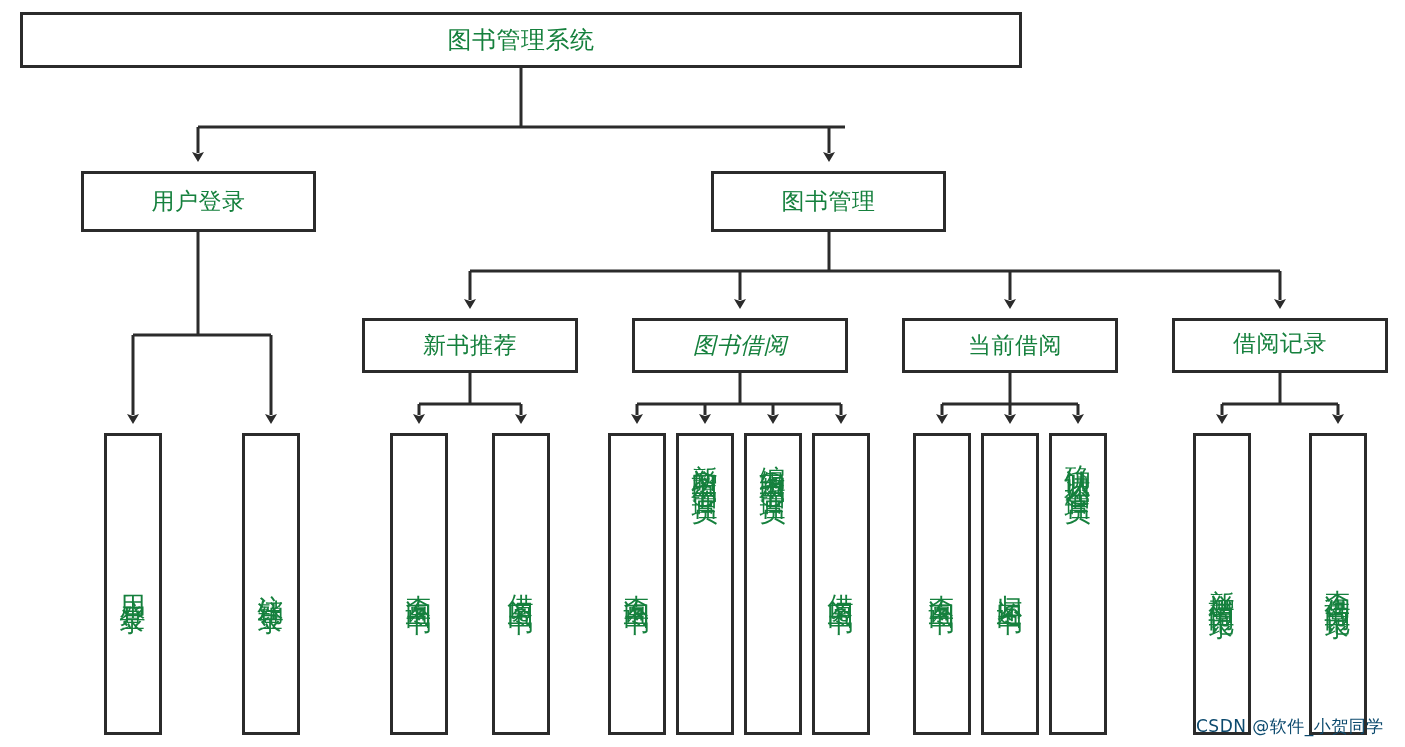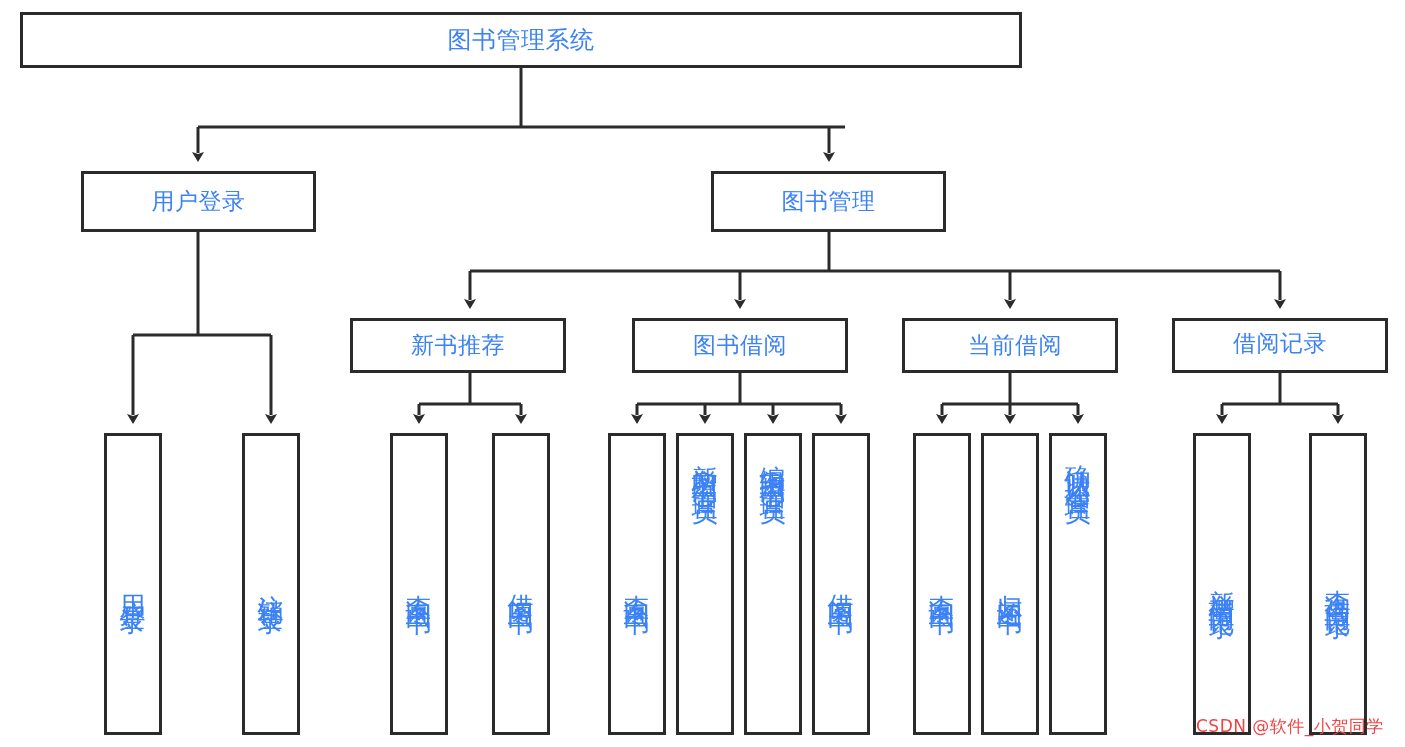--- a/index.html
+++ b/index.html
@@ -14,21 +14,21 @@
   svg#wires{position:absolute;left:0;top:0;width:1405px;height:747px;pointer-events:none;}
 
   .node{
     position:absolute;
     box-sizing:border-box;
     background:#ffffff;
     border:3px solid #2b2b2b;
     display:flex;
     align-items:center;
     justify-content:center;
-    color:#3b82f6;
+    color:#15803d;
   }
   .node .lbl{
     display:block;
     text-align:center;
     line-height:1.12;
     letter-spacing:0.5px;
   }
   
   .node.h .lbl{font-size:23px;}
   .node.root .lbl{font-size:24px;}
@@ -47,21 +47,21 @@
     letter-spacing:5px;
     white-space:nowrap;
   }
   
   .node.v.center{align-items:center;padding-top:0;}
 
   .watermark{
     position:absolute;
     left:1196px;top:715px;
     font-size:17px;
-    color:#ef4444;
+    color:#0c4a6e;
     letter-spacing:0.5px;
     white-space:nowrap;
   }
 </style>
 </head>
 <body>
 
 <div id="stage">
 
   <svg id="wires" viewBox="0 0 1405 747">
@@ -119,24 +119,24 @@
     <span class="lbl">图书管理系统</span>
   </div>
 
   <div class="node h" style="left:81px;top:171px;width:235px;height:61px;">
     <span class="lbl">用户登录</span>
   </div>
   <div class="node h" style="left:711px;top:171px;width:235px;height:61px;">
     <span class="lbl">图书管理</span>
   </div>
 
-  <div class="node h" style="left:350px;top:318px;width:216px;height:55px;">
+  <div class="node h" style="left:362px;top:318px;width:216px;height:55px;">
     <span class="lbl">新书推荐</span>
   </div>
-  <div class="node h" style="left:632px;top:318px;width:216px;height:55px;">
+  <div class="node h" style="left:632px;top:318px;width:216px;height:55px;font-style:italic;">
     <span class="lbl">图书借阅</span>
   </div>
   <div class="node h" style="left:902px;top:318px;width:216px;height:55px;padding-left:10px;">
     <span class="lbl">当前借阅</span>
   </div>
   <div class="node h" style="left:1172px;top:318px;width:216px;height:55px;font-family:Liberation Mono, monospace;">
     <span class="lbl">借阅记录</span>
   </div>
 
   <div class="node v center" style="left:104px;top:433px;width:58px;height:302px;">

